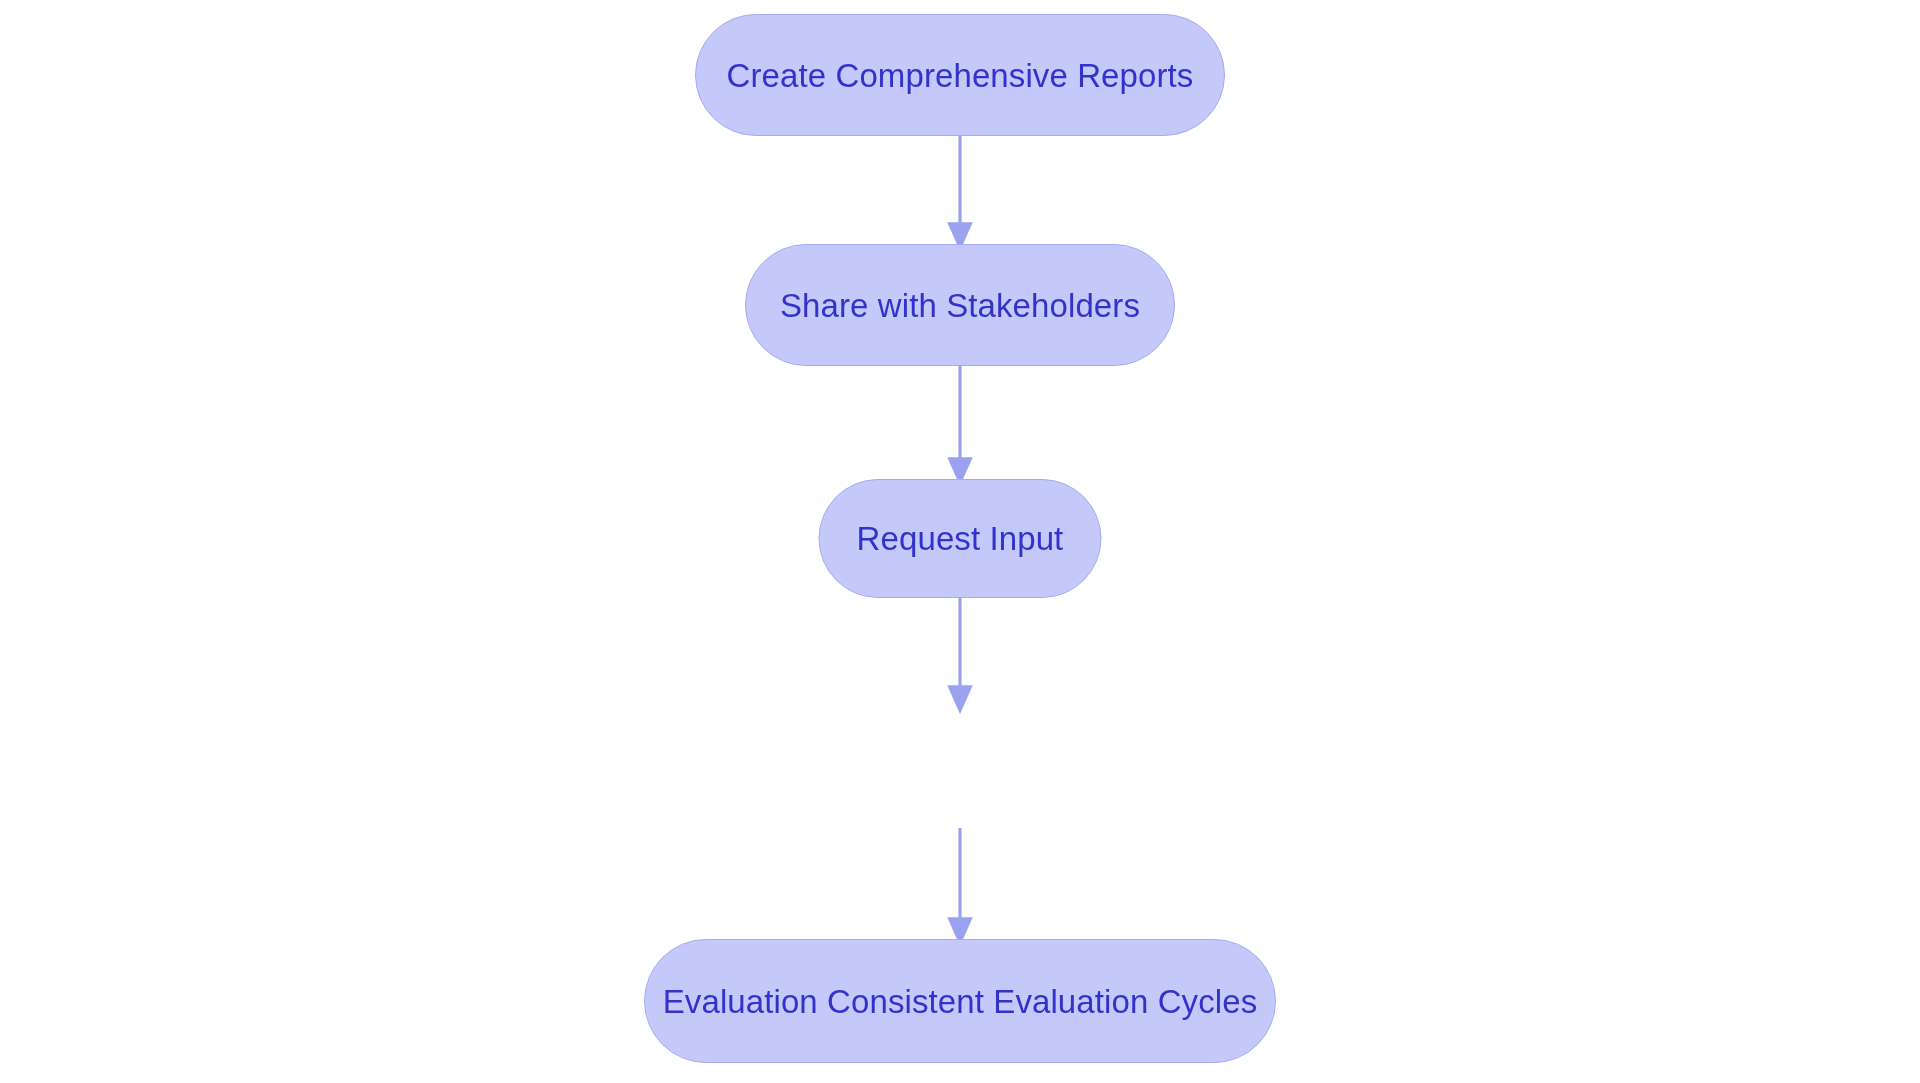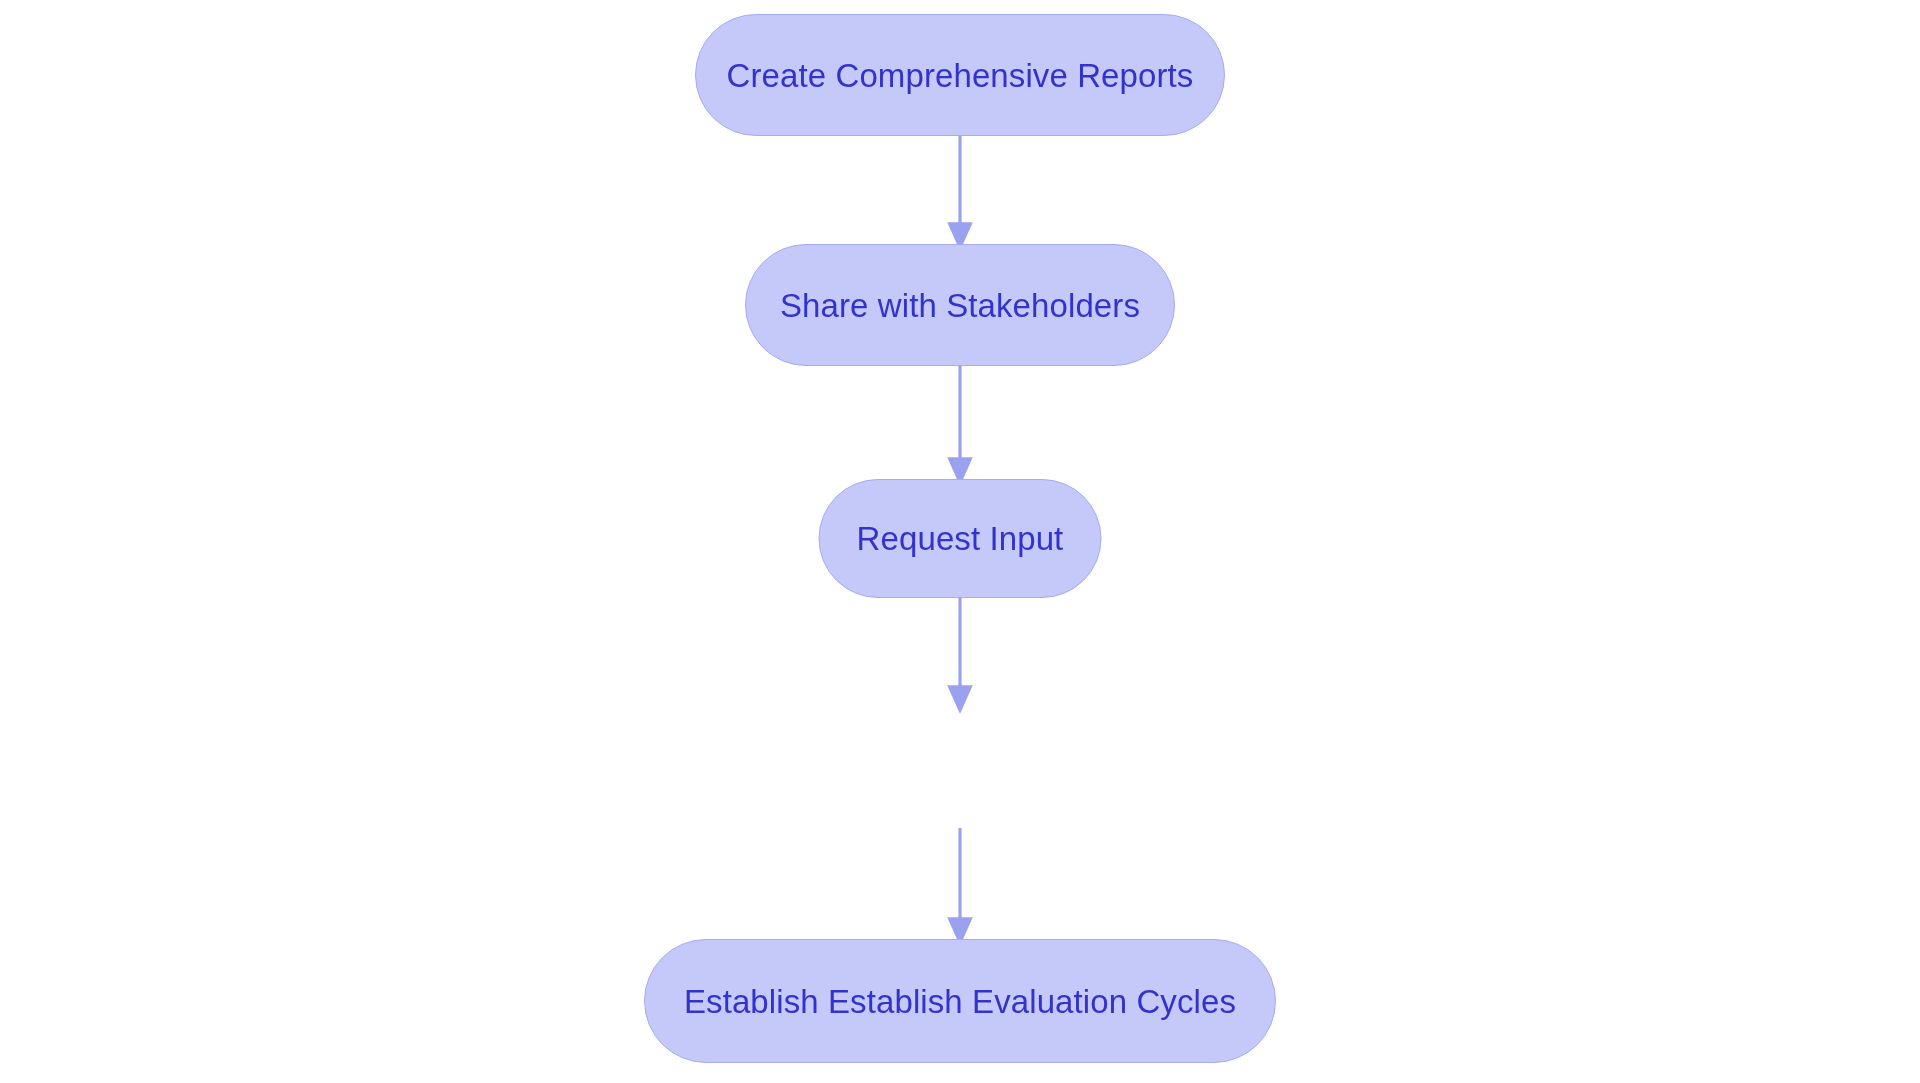--- a/index.html
+++ b/index.html
@@ -98,16 +98,16 @@
   <div class="node n2">
     <span class="node-label">Share with Stakeholders</span>
   </div>
 
   <div class="node n3">
     <span class="node-label">Request Input</span>
   </div>
 
 
   <div class="node n5">
-    <span class="node-label">Establish Establish Evaluation Cycles</span>
+    <span class="node-label">Evaluation Consistent Evaluation Cycles</span>
   </div>
 
 </div>
 
 </body></html>

